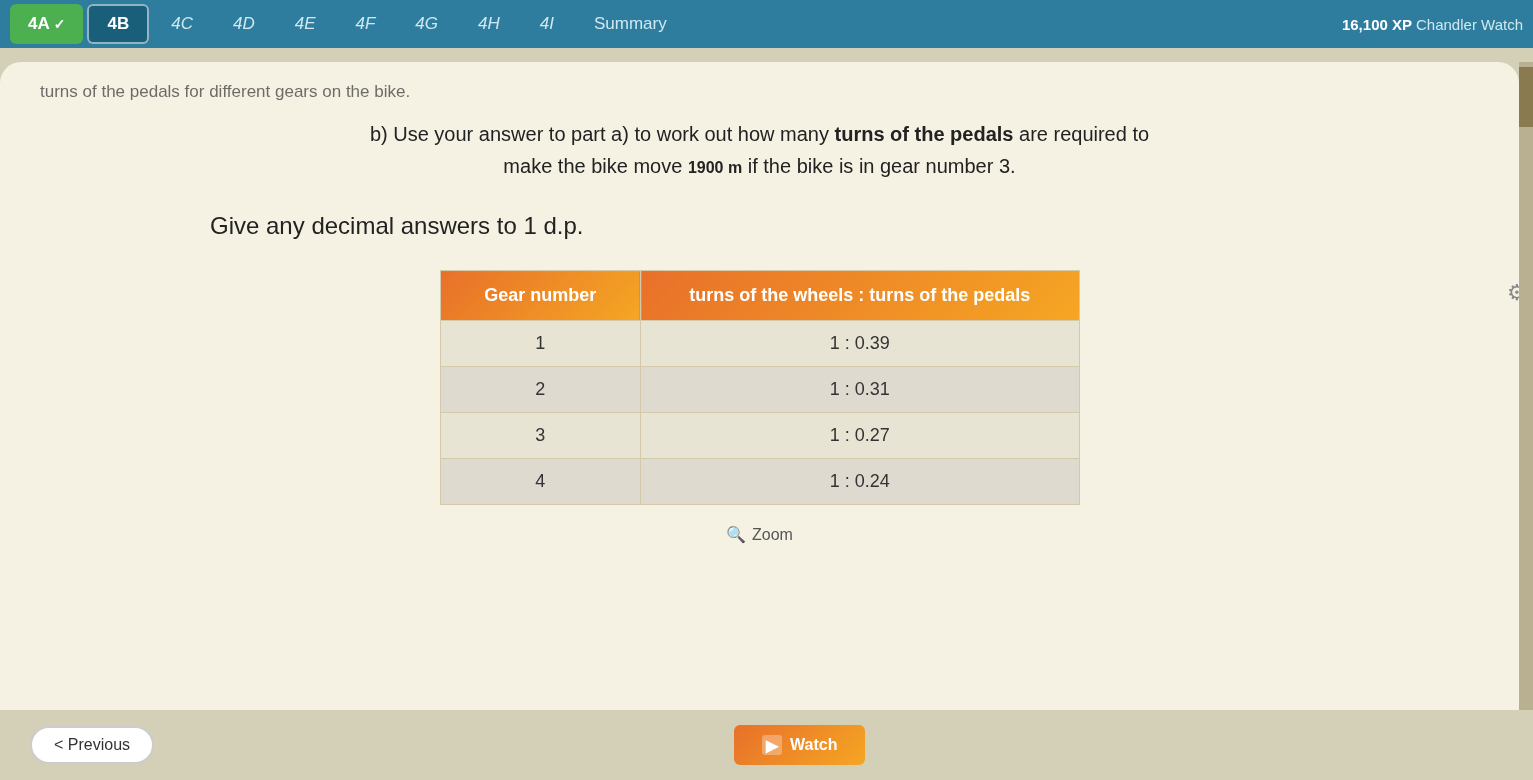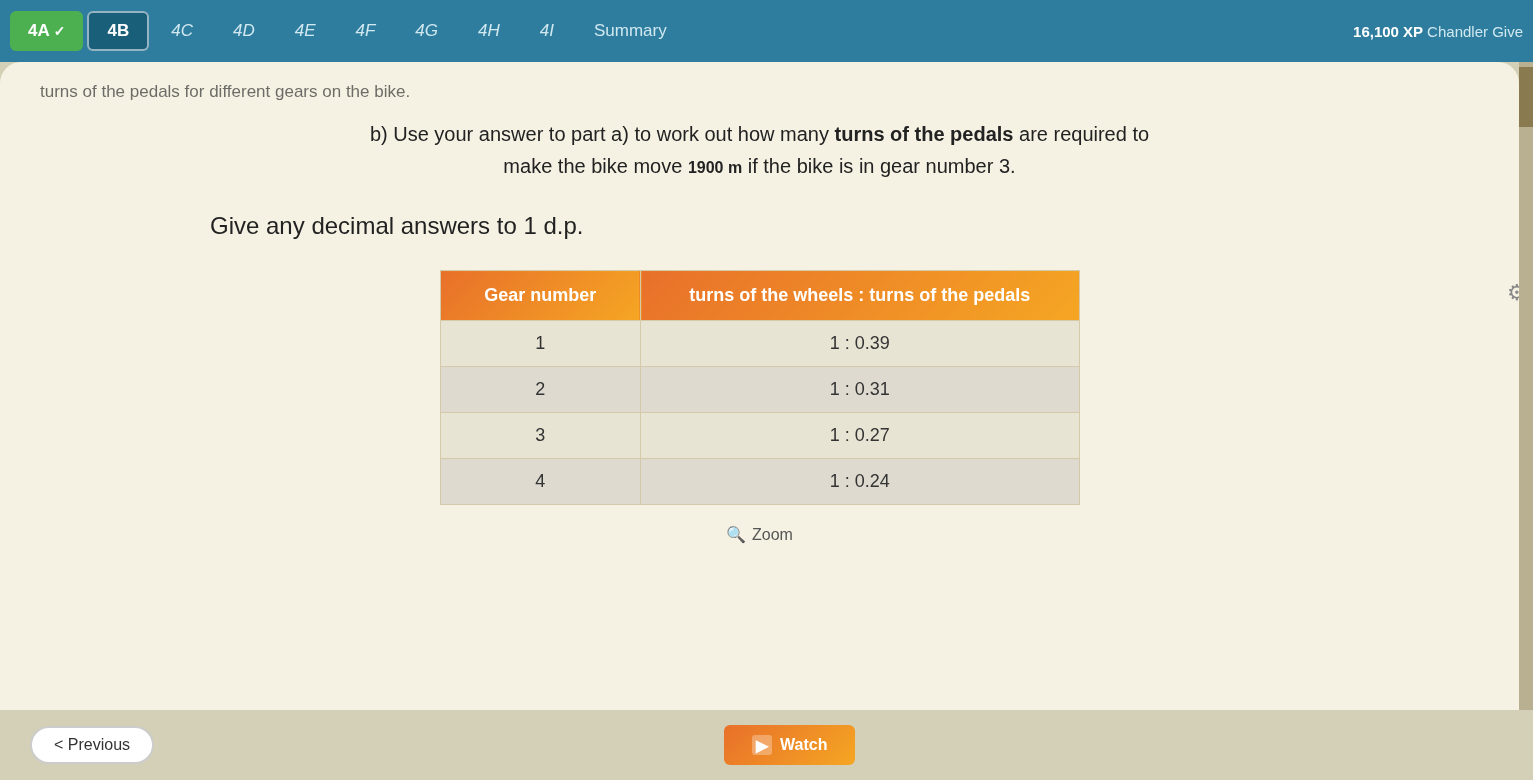--- a/index.html
+++ b/index.html
@@ -11,21 +11,21 @@
       overflow: hidden;
       position: relative;
     }
 
     
     .top-bar {
       position: absolute;
       top: 0;
       left: 0;
       right: 0;
-      height: 62px;
+      height: 48px;
       background-color: #2e7d9e;
       display: flex;
       align-items: center;
       padding: 0 10px;
     }
 
     .tab {
       display: flex;
       align-items: center;
       justify-content: center;
@@ -228,21 +228,21 @@
     .bottom-bar {
       position: absolute;
       bottom: 0;
       left: 0;
       right: 0;
       height: 70px;
       background-color: #d4d0b8;
       display: flex;
       align-items: center;
       padding: 0 30px;
-      gap: 20px;
+      gap: 30px;
     }
 
     .prev-btn {
       display: flex;
       align-items: center;
       gap: 6px;
       background: white;
       border: 2px solid #ccc;
       border-radius: 25px;
       padding: 8px 22px;
@@ -310,21 +310,21 @@
   </div>
   <div class="tab tab-inactive">
     <span>4I</span>
   </div>
   <div class="tab tab-summary">
     <span>Summary</span>
   </div>
 
   <div class="top-bar-right">
     <span class="xp-label">16,100 XP</span>
-    <span class="user-label">Chandler Give</span>
+    <span class="user-label">Chandler Watch</span>
   </div>
 </div>
 
 <div class="scrollbar">
   <div class="scrollbar-thumb"></div>
 </div>
 
 <div class="main-content">
 
   <div class="partial-text">turns of the pedals for different gears on the bike.</div>

